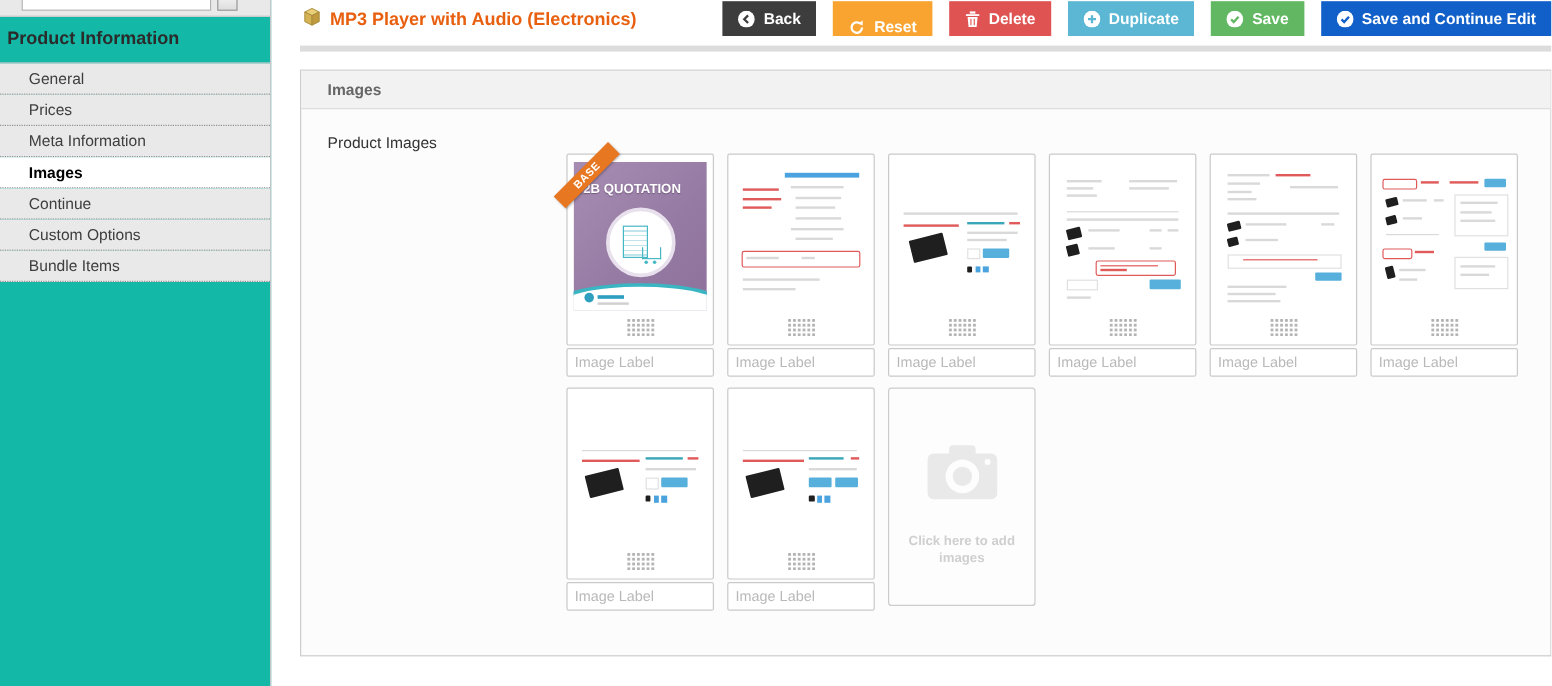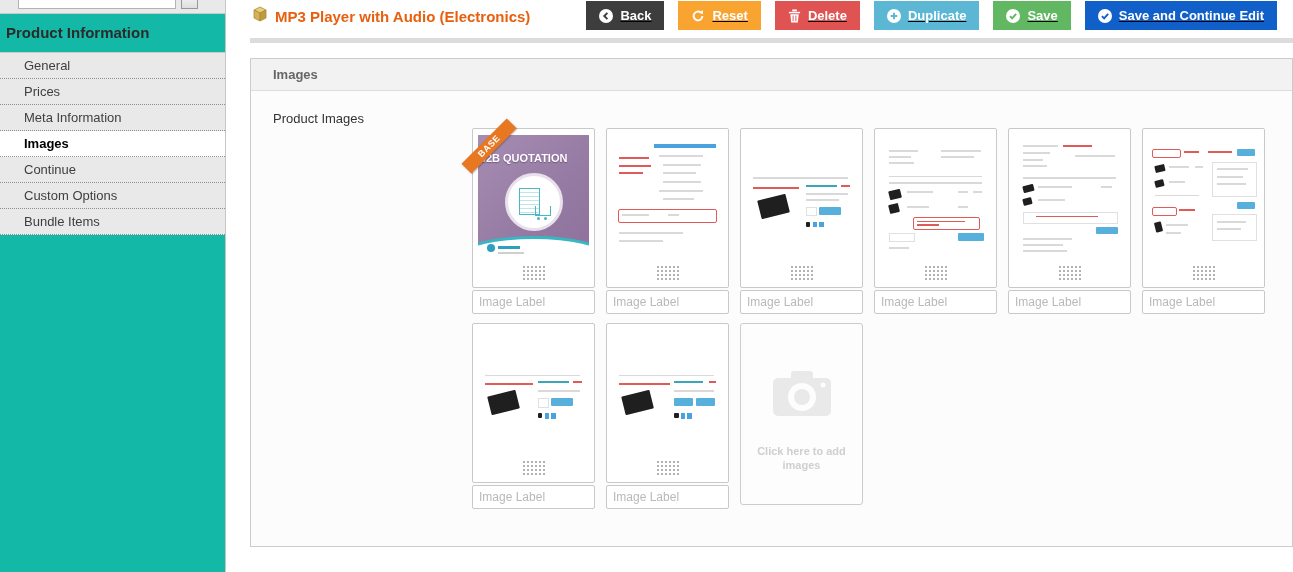--- a/index.html
+++ b/index.html
@@ -14,25 +14,25 @@
   .sidebar-heading{position:absolute;top:24px;left:6px;font-size:15px;font-weight:bold;color:#2b2b2b;}
   .heading-rule{position:absolute;top:52px;left:0;width:225px;border-bottom:1px solid #ccc;}
   .side-menu{position:absolute;top:53px;left:0;width:225px;list-style:none;margin:0;padding:0;}
   .side-menu li{height:25px;line-height:25px;padding-left:24px;background:#e9e9e9;border-bottom:1px dotted #8f8f8f;font-size:13px;color:#3e3e3e;cursor:pointer;}
   .side-menu li.active{background:#fff;font-weight:bold;color:#000;}
 
   
   .page-head{position:absolute;left:252px;top:0;right:0;height:30px;}
   .page-title{position:absolute;left:0;top:6px;display:flex;align-items:center;gap:7px;}
   .page-title .t{font-size:15px;font-weight:bold;color:#e8600f;}
-  .toolbar{position:absolute;right:16px;top:1px;display:flex;gap:14px;text-decoration:underline;}
+  .toolbar{position:absolute;right:0;top:1px;display:flex;gap:14px;}
   .btn{display:flex;align-items:center;gap:7px;height:29px;padding:0 13px;border:none;color:#fff;font-size:13px;font-weight:bold;cursor:pointer;font-family:"Liberation Sans",sans-serif;white-space:nowrap;}
   .btn svg{display:block;}
   .btn-back{background:#3d3d3d;}
-  .btn-reset{background:#f9a431;}
+  .btn-reset{background:#f9a431;align-items:flex-end;}
   .btn-delete{background:#df5453;}
   .btn-duplicate{background:#5bb7d4;}
   .btn-save{background:#62b862;}
   .btn-sce{background:#1160c9;}
   .head-divider{position:absolute;left:250px;top:38px;right:0;height:5px;background:#dcdcdc;}
 
   
   .panel{position:absolute;left:250px;top:58px;width:1043px;height:489px;border:1px solid #ccc;background:#fcfcfc;box-sizing:border-box;}
   .panel-header{height:31px;line-height:31px;background:#f2f2f2;border-bottom:1px solid #ddd;padding-left:22px;font-size:13px;font-weight:bold;color:#666;}
   .field-label{position:absolute;left:22px;top:52px;font-size:13px;color:#333;}

